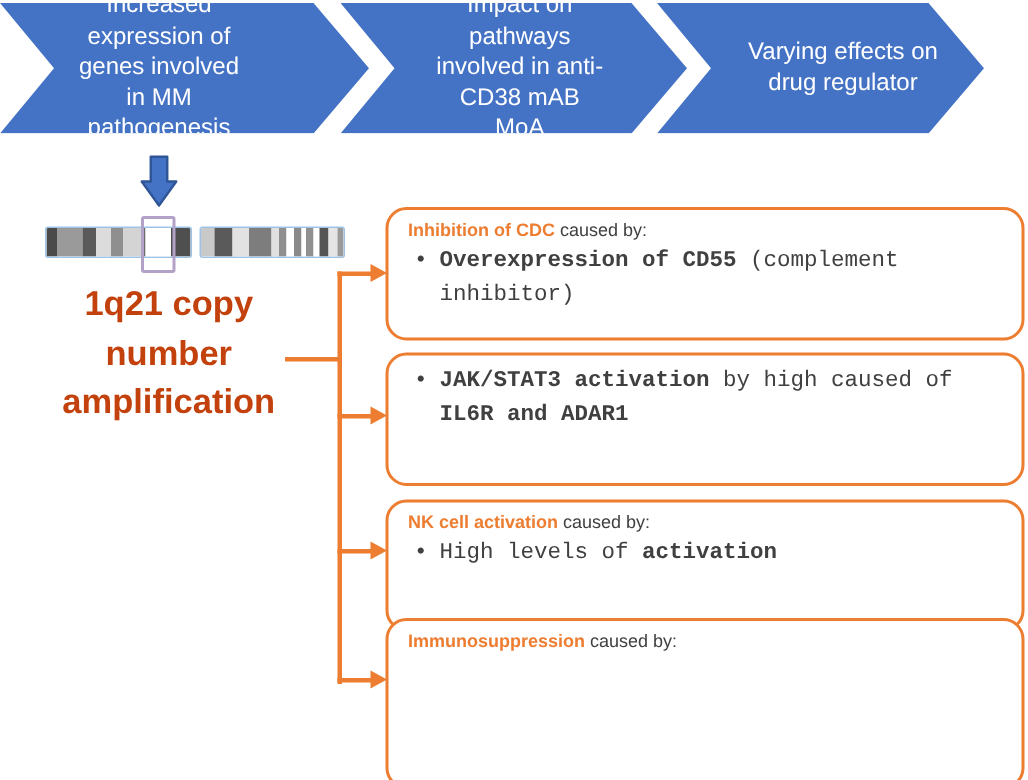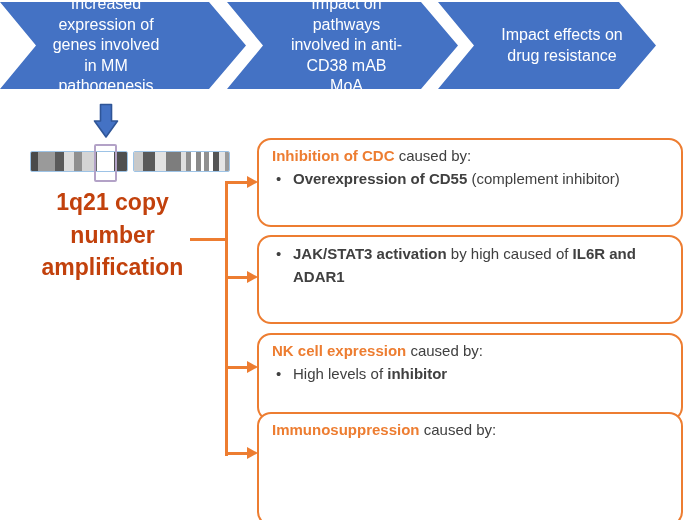--- a/index.html
+++ b/index.html
@@ -41,40 +41,40 @@
   .a1{top:176px;}.a2{top:271px;}.a3{top:361px;}.a4{top:447px;}
 
   
   .obox{position:absolute;left:257px;width:426px;box-sizing:border-box;
     border:2.5px solid #ED7D31;border-radius:14px;background:#fff;
     padding:5px 10px 4px 13px;}
   #box1{top:138px;height:89px;}
   #box2{top:235px;height:89px;}
   #box3{top:333px;height:88px;}
   #box4{top:412px;height:114px;}
-  .obox .title{font-size:15px;line-height:1.45;color:#404040;}
+  .obox .title{font-size:12px;line-height:1.45;color:#404040;}
   .obox .title .t-orange{color:#ED7D31;font-weight:700;}
-  .bullets{list-style:none;margin:1px 0 0 0;padding:0;font-size:15px;color:#404040;line-height:1.5;}
+  .bullets{list-style:none;margin:1px 0 0 0;padding:0;font-size:15px;color:#404040;line-height:1.5;font-family:Liberation Mono, monospace;}
   .bullets li{position:relative;padding-left:21px;}
   .bullets li::before{content:"\2022";position:absolute;left:4px;color:#404040;}
   .bullets .b{font-weight:700;}
 </style>
 </head>
 <body>
 
 <div class="canvas">
 
   <div class="chevron" id="chev1">
     <div class="lbl">Increased expression of genes involved in MM pathogenesis</div>
   </div>
   <div class="chevron" id="chev2">
     <div class="lbl">Impact on pathways involved in anti-CD38 mAB MoA</div>
   </div>
   <div class="chevron" id="chev3">
-    <div class="lbl">Impact effects on drug resistance</div>
+    <div class="lbl">Varying effects on drug regulator</div>
   </div>
 
   <svg class="down-arrow" width="26" height="36" viewBox="0 0 26 36">
     <path d="M7.5 1.5 L18.5 1.5 L18.5 18 L24.5 18 L13 34 L1.5 18 L7.5 18 Z" fill="#4472C4" stroke="#2F5597" stroke-width="1.6" stroke-linejoin="round"></path>
   </svg>
 
   <div class="chromo">
     <div class="arm arm-left">
         <div style="flex-grow: 7; flex-basis: 0px; background: rgb(74, 74, 74);"></div>
         <div style="flex-grow: 17; flex-basis: 0px; background: rgb(154, 154, 154);"></div>
@@ -128,24 +128,24 @@
   </div>
 
   <div class="obox" id="box2">
     <ul class="bullets">
         <li><span class="b">JAK/STAT3 activation</span><span> by high caused of </span><span class="b">IL6R and ADAR1</span></li>
       </ul>
   </div>
 
   <div class="obox" id="box3">
     <div class="title">
-      <span class="t-orange">NK cell expression</span><span> caused by:</span>
+      <span class="t-orange">NK cell activation</span><span> caused by:</span>
     </div>
     <ul class="bullets">
-        <li><span>High levels of </span><span class="b">inhibitor</span></li>
+        <li><span>High levels of </span><span class="b">activation</span></li>
       </ul>
   </div>
 
   <div class="obox" id="box4">
     <div class="title">
       <span class="t-orange">Immunosuppression</span><span> caused by:</span>
     </div>
   </div>
 
 </div>

